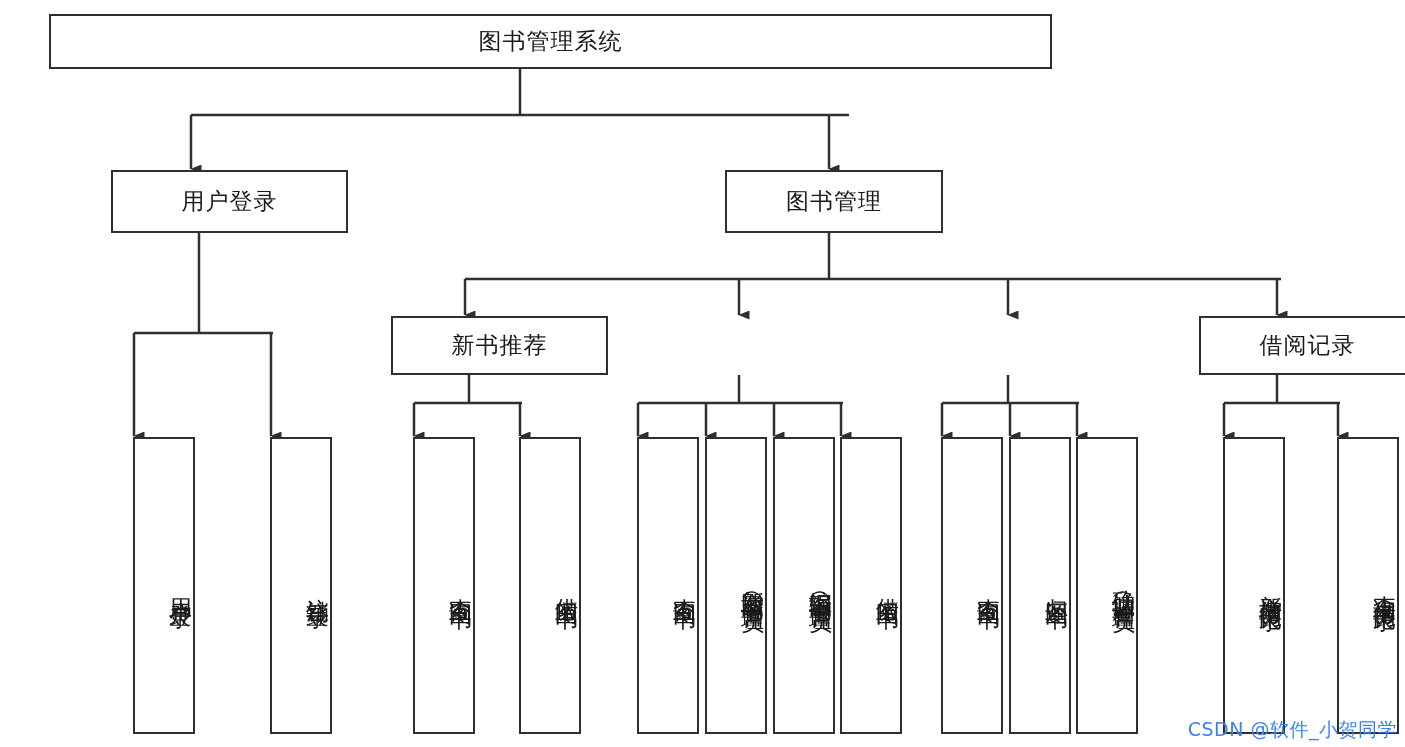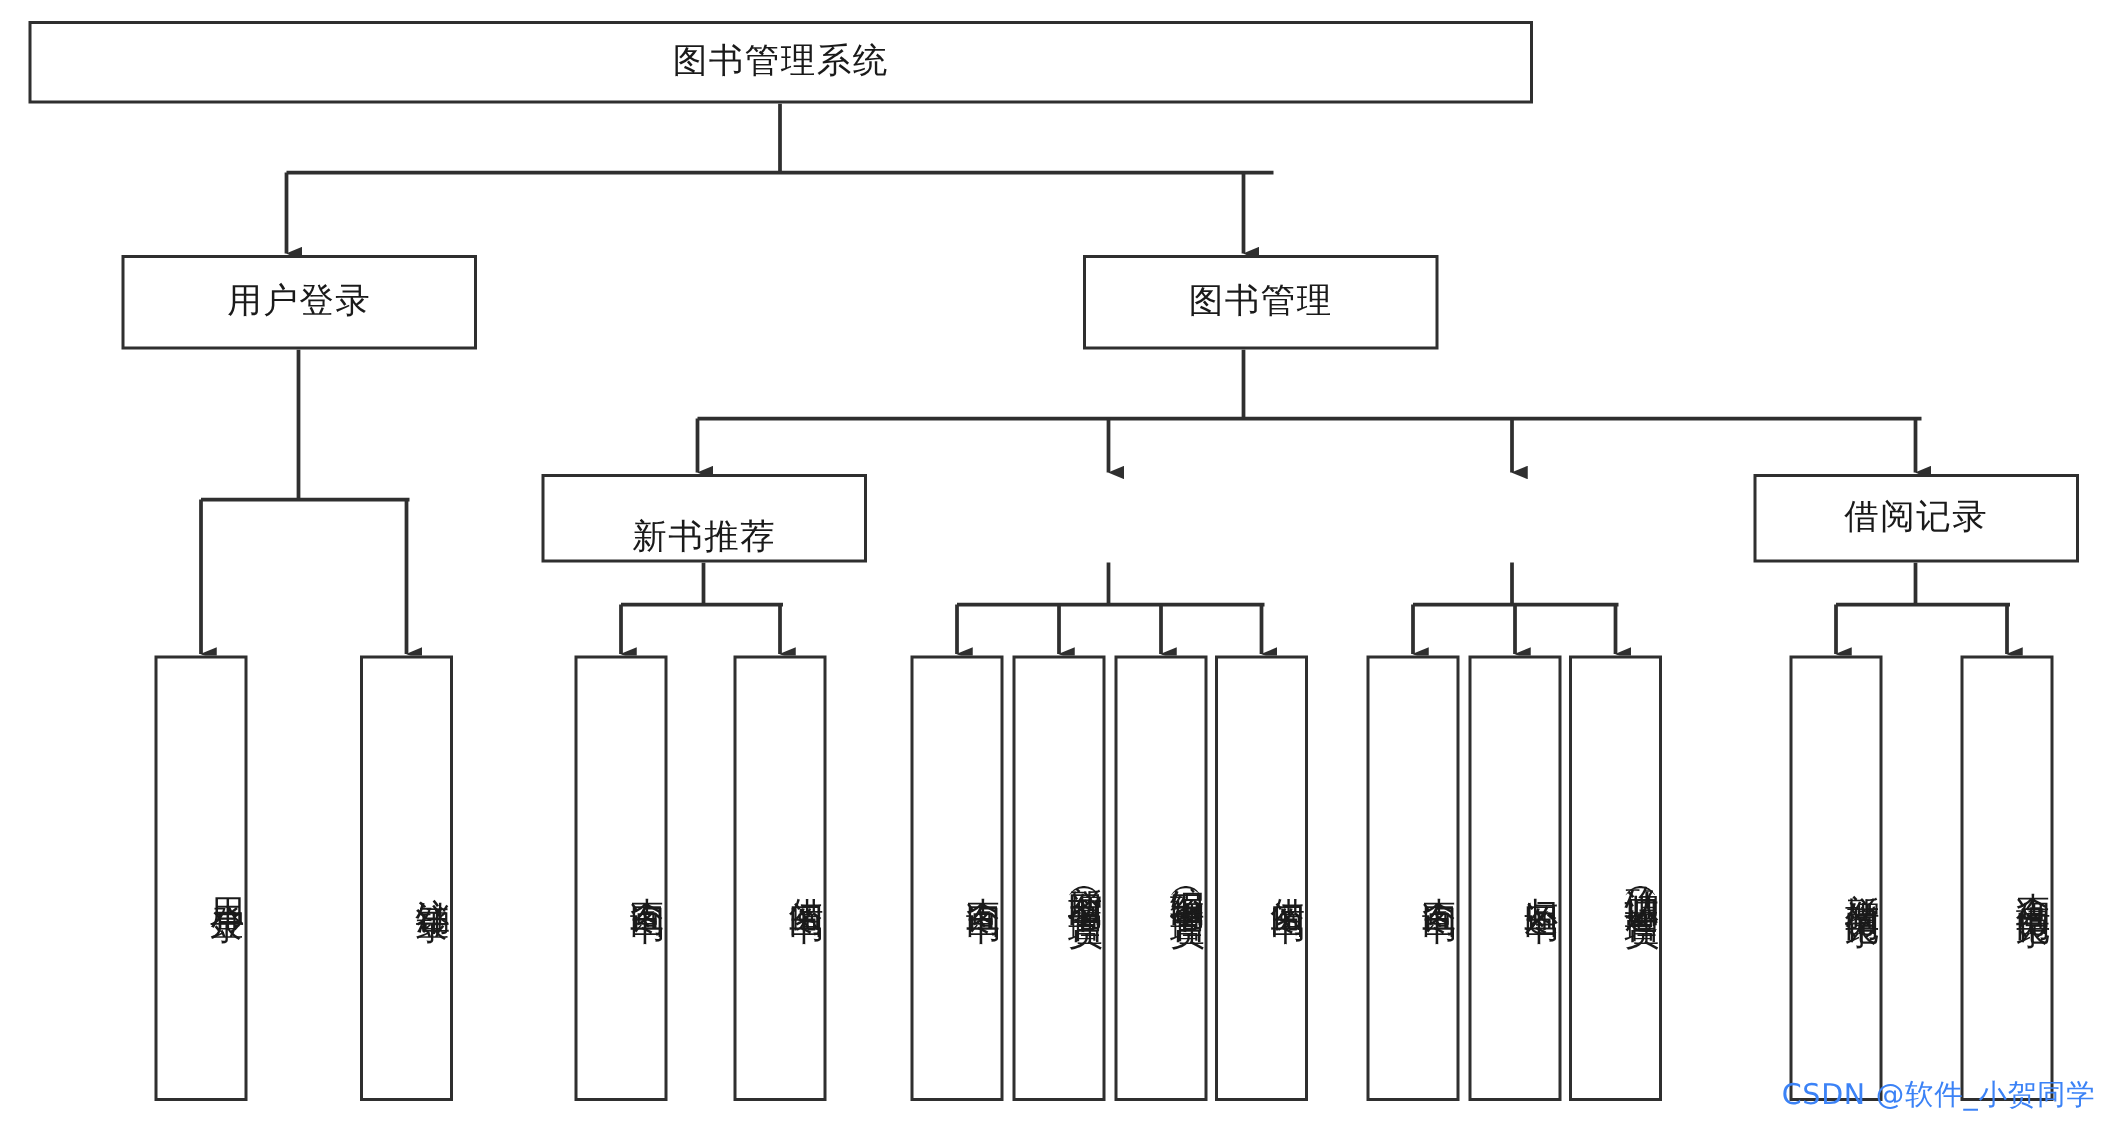--- a/index.html
+++ b/index.html
@@ -29,20 +29,21 @@
   }
   .node {
     position: absolute;
     box-sizing: border-box;
     background: #ffffff;
     border: 2.5px solid #2f2f2f;
     display: flex;
     align-items: center;
     justify-content: center;
     color: #1a1a1a;
+    margin-left: 30px;
   }
   .node.horiz {
     font-size: 23px;
     letter-spacing: 1px;
     line-height: 1.2;
   }
   .node.vert {
     writing-mode: vertical-rl;
     text-orientation: upright;
     font-size: 23px;
@@ -138,25 +139,25 @@
   </svg>
 
   <div class="node horiz" style="left:19px; top:14px; width:1003px; height:55px;">
     <span>图书管理系统</span>
   </div>
 
   <div class="node horiz" style="left:81px; top:170px; width:237px; height:63px;">
     <span>用户登录</span>
   </div>
 
-  <div class="node horiz" style="left:722px; top:170px; width:237px; height:63px;">
+  <div class="node horiz" style="left:695px; top:170px; width:218px; height:63px;">
     <span>图书管理</span>
   </div>
 
-  <div class="node horiz" style="left:361px; top:316px; width:217px; height:59px;align-items:flex-end;">
+  <div class="node horiz" style="left:361px; top:316px; width:217px; height:59px;">
     <span>新书推荐</span>
   </div>
 
 
 
   <div class="node horiz" style="left:1169px; top:316px; width:217px; height:59px;">
     <span>借阅记录</span>
   </div>
 
   <div class="node vert" style="left:103px; top:437px; width:62px; height:297px;">

